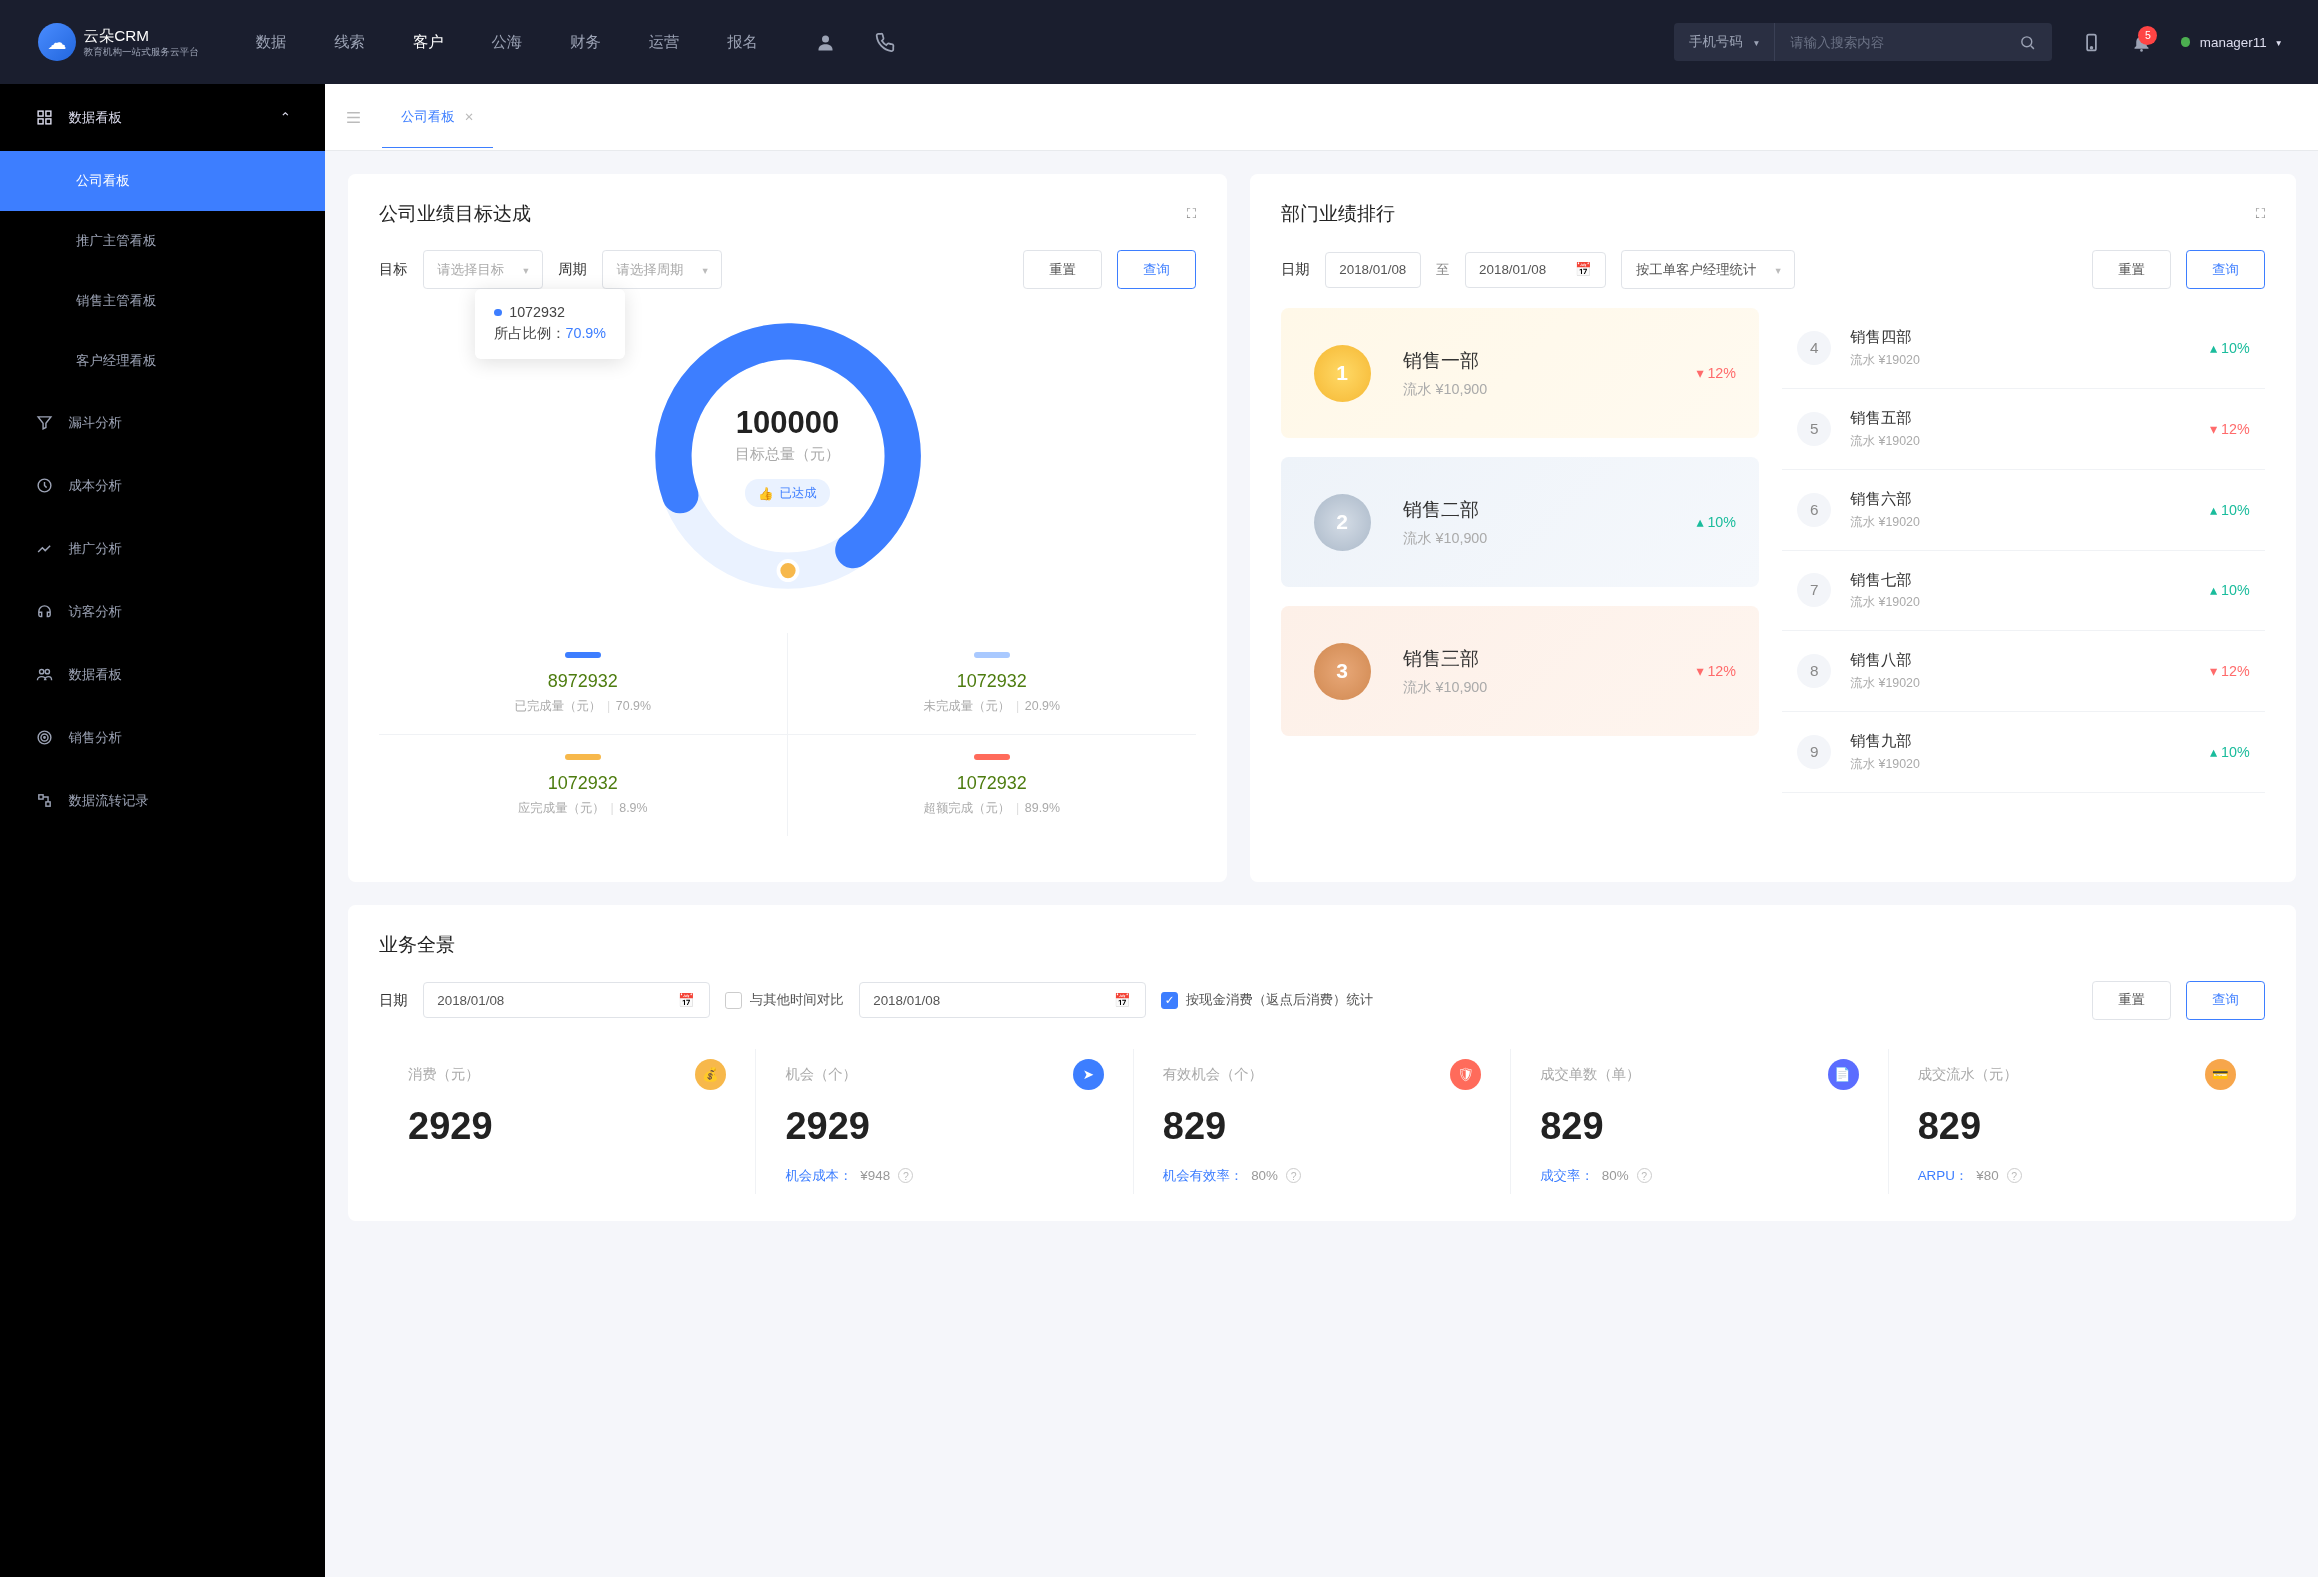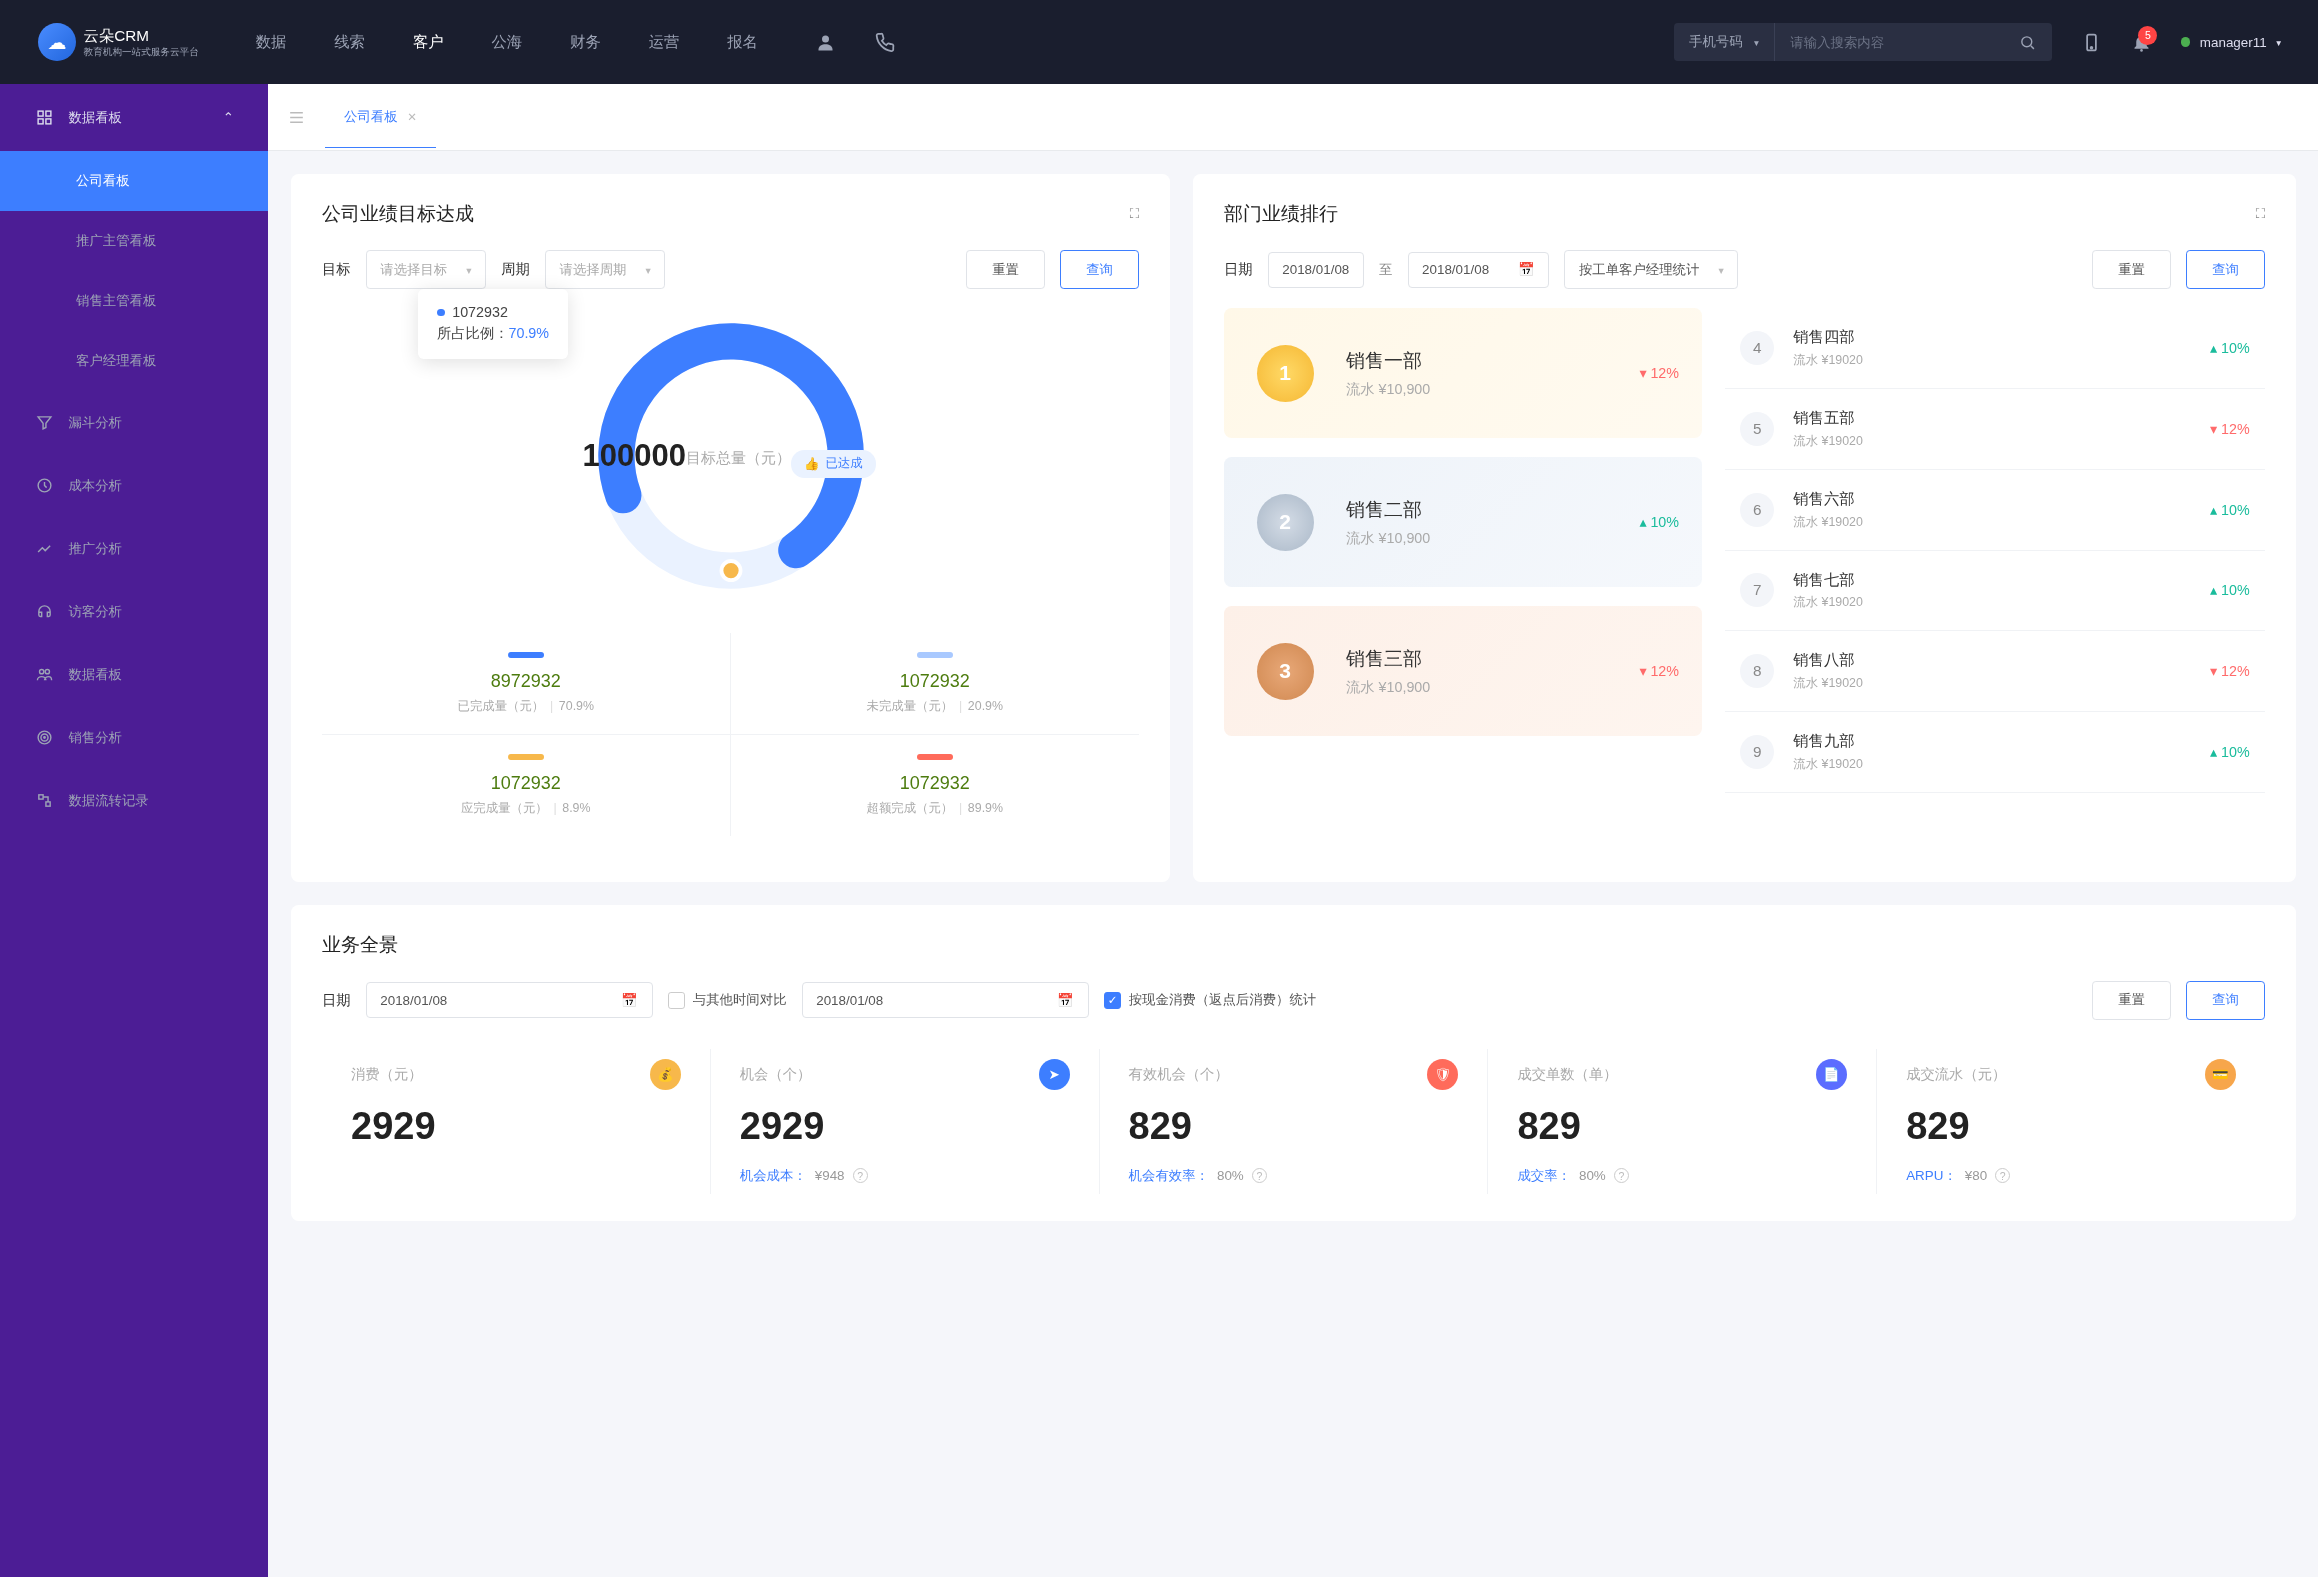--- a/index.html
+++ b/index.html
@@ -23,21 +23,21 @@
 .search-btn{padding:9.6px 15.3px;color:#9ca3b5}
 .notif{position:relative}
 .notif-badge{position:absolute;top:-5.7px;right:-5.7px;background:#ff4444;color:#fff;border-radius:50%;width:19px;height:19px;font-size:10.5px;display:flex;align-items:center;justify-content:center}
 .user-info{display:flex;align-items:center;gap:9.6px;color:#dde}
 .status-dot{width:9.6px;height:9.6px;border-radius:50%;background:#4caf50}
 
 
 .main{display:flex;flex:1;overflow:hidden}
 
 
-.sidebar{width:268px;background:#4c1d95;color:#9ca3b5;overflow-y:auto}
+.sidebar{width:325px;background:#000000;color:#9ca3b5;overflow-y:auto}
 .side-header{display:flex;align-items:center;gap:13.4px;padding:23px 34px;color:#dde;cursor:pointer}
 .side-header .caret{margin-left:auto}
 .side-item{display:flex;align-items:center;gap:13.4px;padding:21px 34px;cursor:pointer;color:#9ca3b5}
 .side-item.sub{padding-left:76px}
 .side-item.active{background:#3d7eff;color:#fff}
 .side-icon{width:21px;height:21px;display:inline-flex;align-items:center;justify-content:center}
 
 
 .content{flex:1;display:flex;flex-direction:column;overflow:hidden}
 .tabs{background:#fff;border-bottom:1px solid #e8eaed;display:flex;align-items:center;padding:0 19px;height:67px}
@@ -64,21 +64,21 @@
 .date-sep{color:#888}
 
 
 .card-left{flex:0 0 879px}
 .donut-wrap{display:flex;flex-direction:column;align-items:center;padding:19px 0;position:relative}
 .tooltip{position:absolute;left:96px;top:0;background:#fff;border-radius:5.7px;box-shadow:0 3.8px 19px rgba(0,0,0,.12);padding:15.3px 19px;font-size:14.3px;color:#444}
 .tooltip-row{display:flex;align-items:center;gap:7.6px;margin-bottom:3.8px}
 .tooltip-dot{width:7.6px;height:7.6px;border-radius:50%;background:#3d7eff}
 .tooltip-pct{color:#3d7eff}
 .donut{position:relative;width:296px;height:296px}
-.donut-center{position:absolute;inset:0;display:flex;flex-direction:row;align-items:center;justify-content:flex-start}
+.donut-center{position:absolute;inset:0;display:flex;flex-direction:column;align-items:center;justify-content:center}
 .donut-val{font-size:31px;font-weight:600;color:#222}
 .donut-label{font-size:15px;color:#aaa;margin-top:3.8px}
 .donut-badge{margin-top:15.3px;background:#eaf2ff;color:#3d7eff;padding:5.7px 13.4px;border-radius:13.4px;font-size:12.4px;display:flex;align-items:center;gap:5.7px}
 
 .donut-stats{display:grid;grid-template-columns:1fr 1fr;width:100%;margin-top:29px}
 .dstat{padding:19px 0;text-align:center;border-top:1px solid #f0f2f5}
 .dstat:nth-child(odd){border-right:1px solid #f0f2f5}
 .dstat:nth-child(-n+2){border-top:none}
 .dstat-bar{width:36px;height:5.7px;border-radius:2.9px;margin:0 auto 13.4px}
 .dstat-val{font-size:18px;font-weight:400;color:#4d7c0f}

